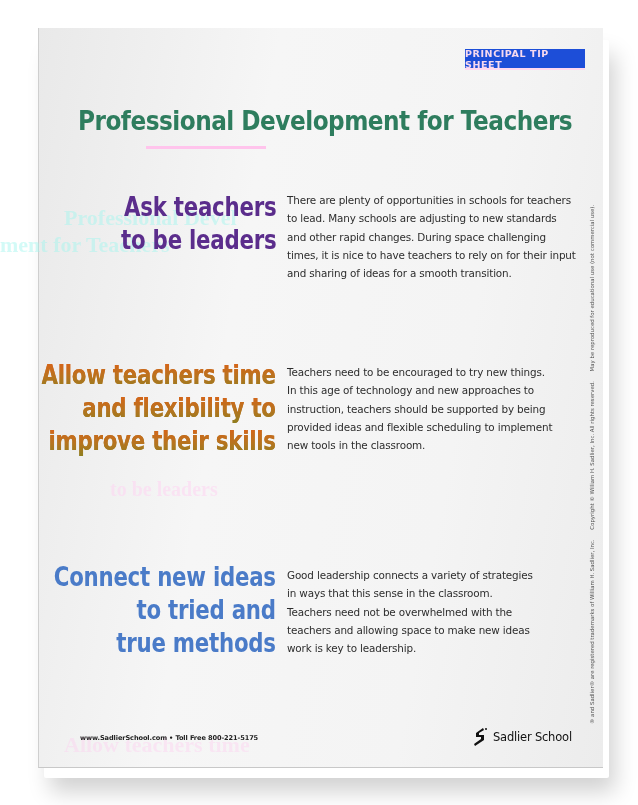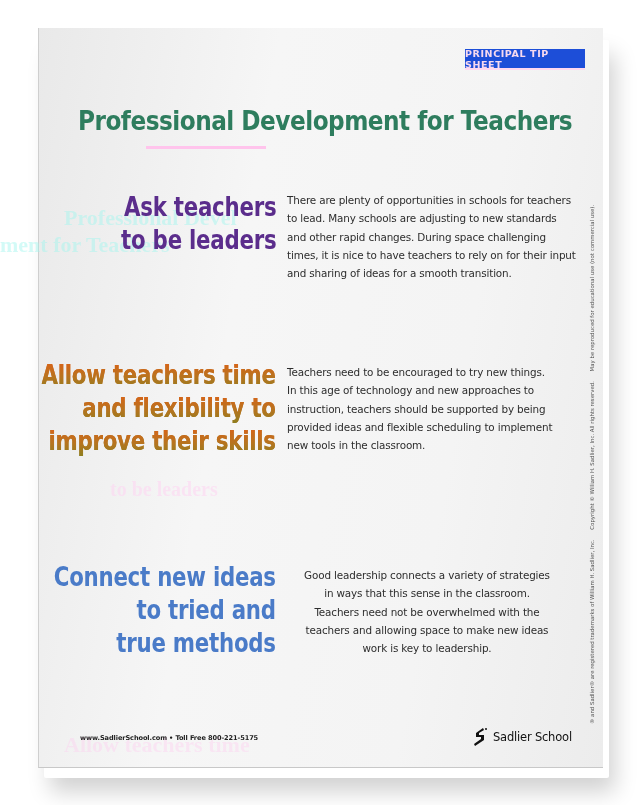--- a/index.html
+++ b/index.html
@@ -118,21 +118,21 @@
       width: 280px;
       font-family: "DejaVu Sans", sans-serif;
       font-size: 10.4px;
       line-height: 18.3px;
       color: #2d2d2d;
       letter-spacing: -0.15px;
     }
     .body-text .line { display: block; white-space: nowrap; }
     .body-1 { top: 191px; }
     .body-2 { top: 363px; }
-    .body-3 { top: 566px; text-align: center; }
+    .body-3 { top: 566px; }
 
     .footer-contact {
       position: absolute;
       left: 64px;
       top: 734px;
       font-family: "DejaVu Sans", sans-serif;
       font-weight: bold;
       font-size: 6.6px;
       color: #1f1f1f;
       white-space: nowrap;

